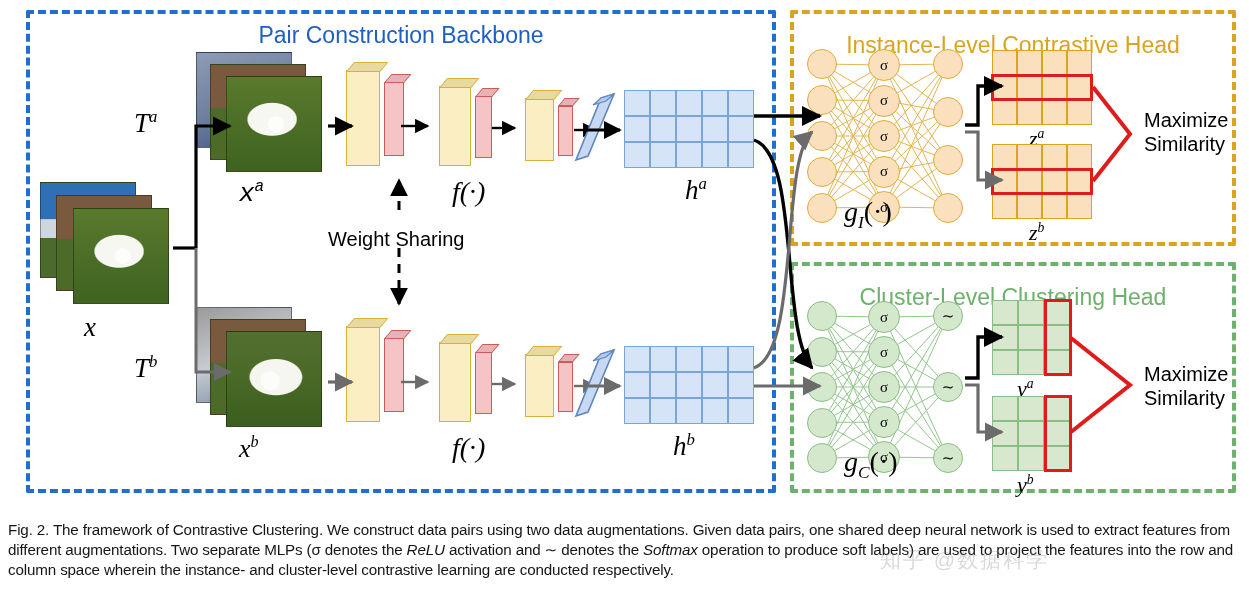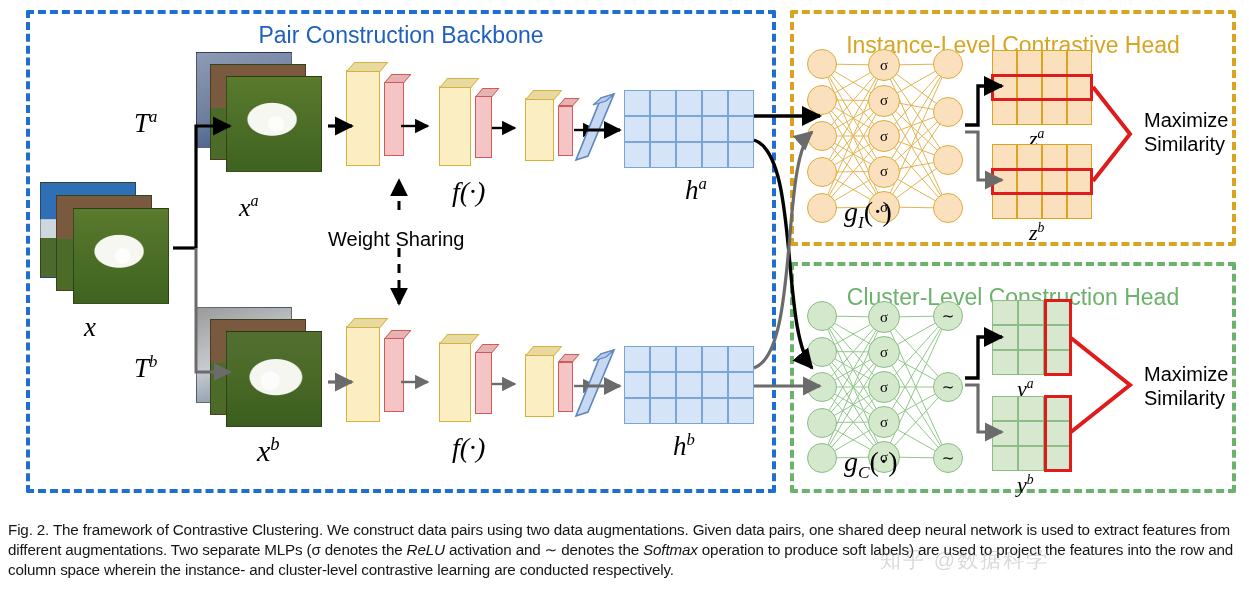--- a/index.html
+++ b/index.html
@@ -142,47 +142,47 @@
 
 <div id="figure">
 
   <div class="panel" id="panel-backbone">
     <div class="panel-title">Pair Construction Backbone</div>
   </div>
   <div class="panel" id="panel-instance">
     <div class="panel-title">Instance-Level Contrastive Head</div>
   </div>
   <div class="panel" id="panel-cluster">
-    <div class="panel-title">Cluster-Level Construction Head</div>
+    <div class="panel-title">Cluster-Level Clustering Head</div>
   </div>
 
   <div class="imgstack" id="stack-x" style="left:40px; top:182px; width:130px; height:130px;">
     <div class="ph skyish" style="left:0px; top:0px; width:96px; height:96px;"></div>
     <div class="ph strip" style="left:16px; top:13px; width:96px; height:96px;"></div>
     <div class="ph dogA" style="left:33px; top:26px; width:96px; height:96px;"></div>
   </div>
   <div class="math" style="left:84px; top:312px; font-size:27px;">
     <span>x</span>
   </div>
 
   <div class="imgstack" id="stack-xa" style="left:196px; top:52px; width:130px; height:130px;">
     <div class="ph bluish" style="left:0px; top:0px; width:96px; height:96px;"></div>
     <div class="ph strip" style="left:14px; top:12px; width:96px; height:96px;"></div>
     <div class="ph dogA" style="left:30px; top:24px; width:96px; height:96px;"></div>
   </div>
-  <div class="math" style="left:239px; top:192px; font-size:26px;">
+  <div class="math" style="left:239px; top:178px; font-size:26px;font-family:Liberation Mono, monospace;">
     <span>x</span><sup>a</sup>
   </div>
 
   <div class="imgstack" id="stack-xb" style="left:196px; top:307px; width:130px; height:130px;">
     <div class="ph grayish" style="left:0px; top:0px; width:96px; height:96px;"></div>
     <div class="ph strip" style="left:14px; top:12px; width:96px; height:96px;"></div>
     <div class="ph dogB" style="left:30px; top:24px; width:96px; height:96px;"></div>
   </div>
-  <div class="math" style="left:257px; top:433px; font-size:30px;text-align:center;">
+  <div class="math" style="left:239px; top:433px; font-size:26px;text-align:center;">
     <span>x</span><sup>b</sup>
   </div>
 
   <div class="math" style="left:134px; top:107px; font-size:27px;">
     <span>T</span><sup>a</sup>
   </div>
   <div class="math" style="left:134px; top:352px; font-size:27px;">
     <span>T</span><sup>b</sup>
   </div>
 

